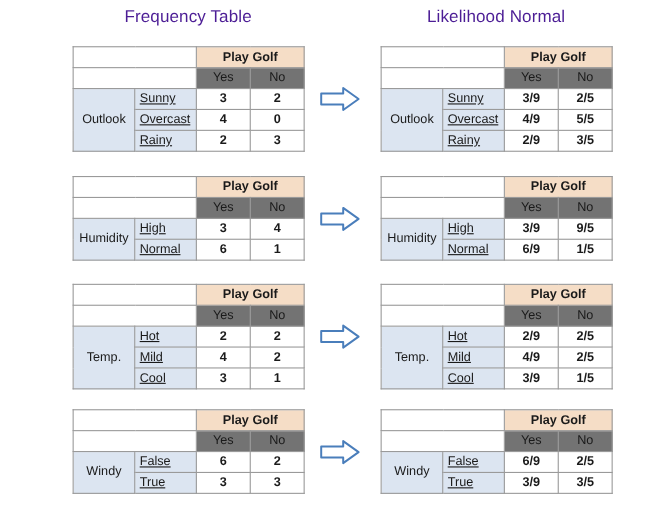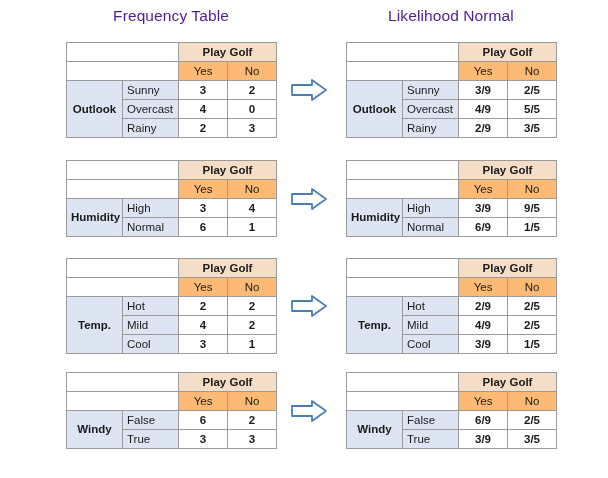--- a/index.html
+++ b/index.html
@@ -51,23 +51,23 @@
 
   
   col.c-attr  { width: 56px; }
   col.c-val   { width: 56px; }
   col.c-yes   { width: 49px; }
   col.c-no    { width: 49px; }
 
   
   .cell-blank    { background: #ffffff; border-right-color: #9a9a9a; }
   .cell-playgolf { background: #f5ddc6; font-weight: bold; text-align: center; font-size: 11.5px; }
-  .cell-yn       { background: #fdba74; text-align: center; font-size: 11.5px; margin-top: 12px; }
-  .cell-attr     { background: #dce5f1; font-weight: bold; text-align: center; font-size: 11.5px; }
-  .cell-level    { background: #dce5f1; text-align: left; font-size: 11.5px; padding-left: 6px; }
+  .cell-yn       { background: #737373; text-align: center; font-size: 11.5px; margin-top: 12px; }
+  .cell-attr     { background: #dce5f1; font-weight: normal; text-align: center; font-size: 11.5px; }
+  .cell-level    { background: #dce5f1; text-align: left; font-size: 11.5px; padding-left: 6px; text-decoration: underline; }
   .cell-num      { background: #ffffff; text-align: center; font-weight: bold; font-size: 11.5px; }
 
   
   .arrow {
     position: absolute;
     width: 38px;
     height: 26px;
   }
 </style>
 </head>

